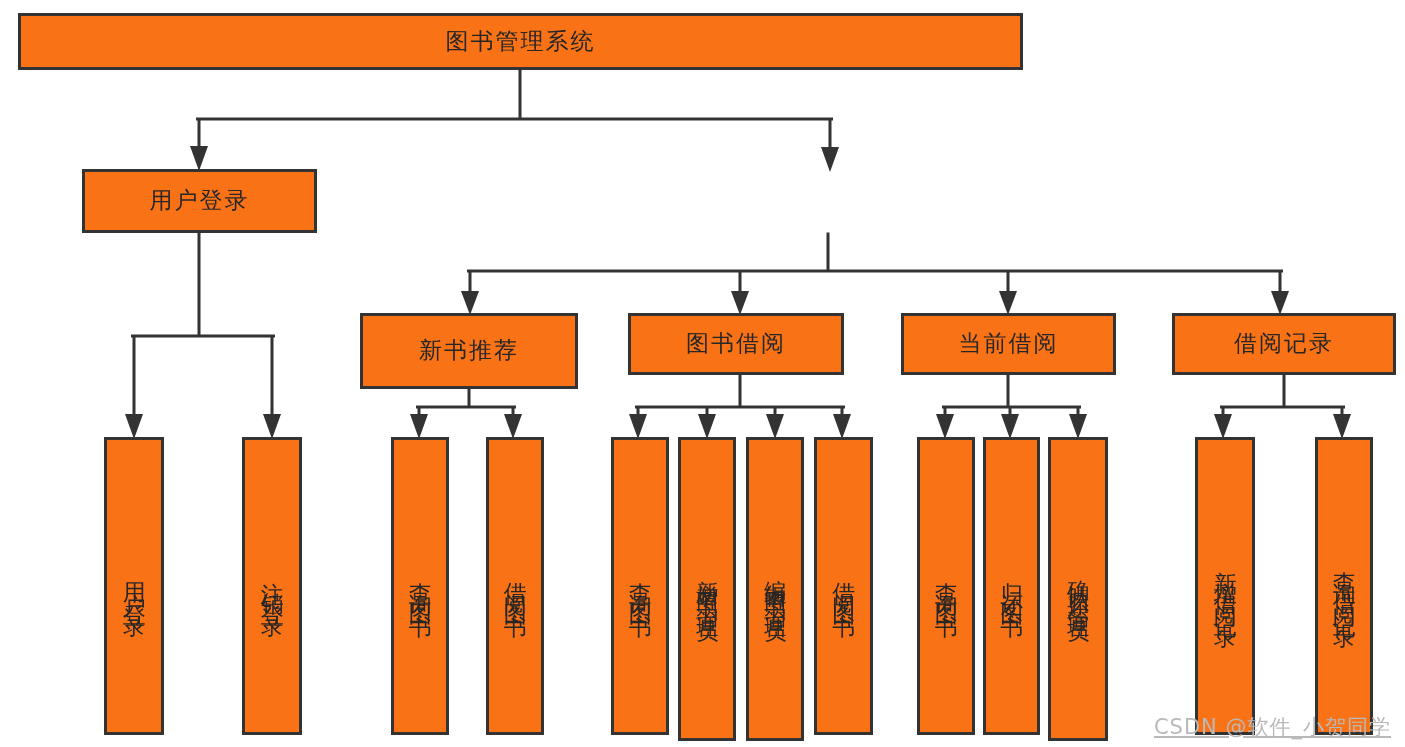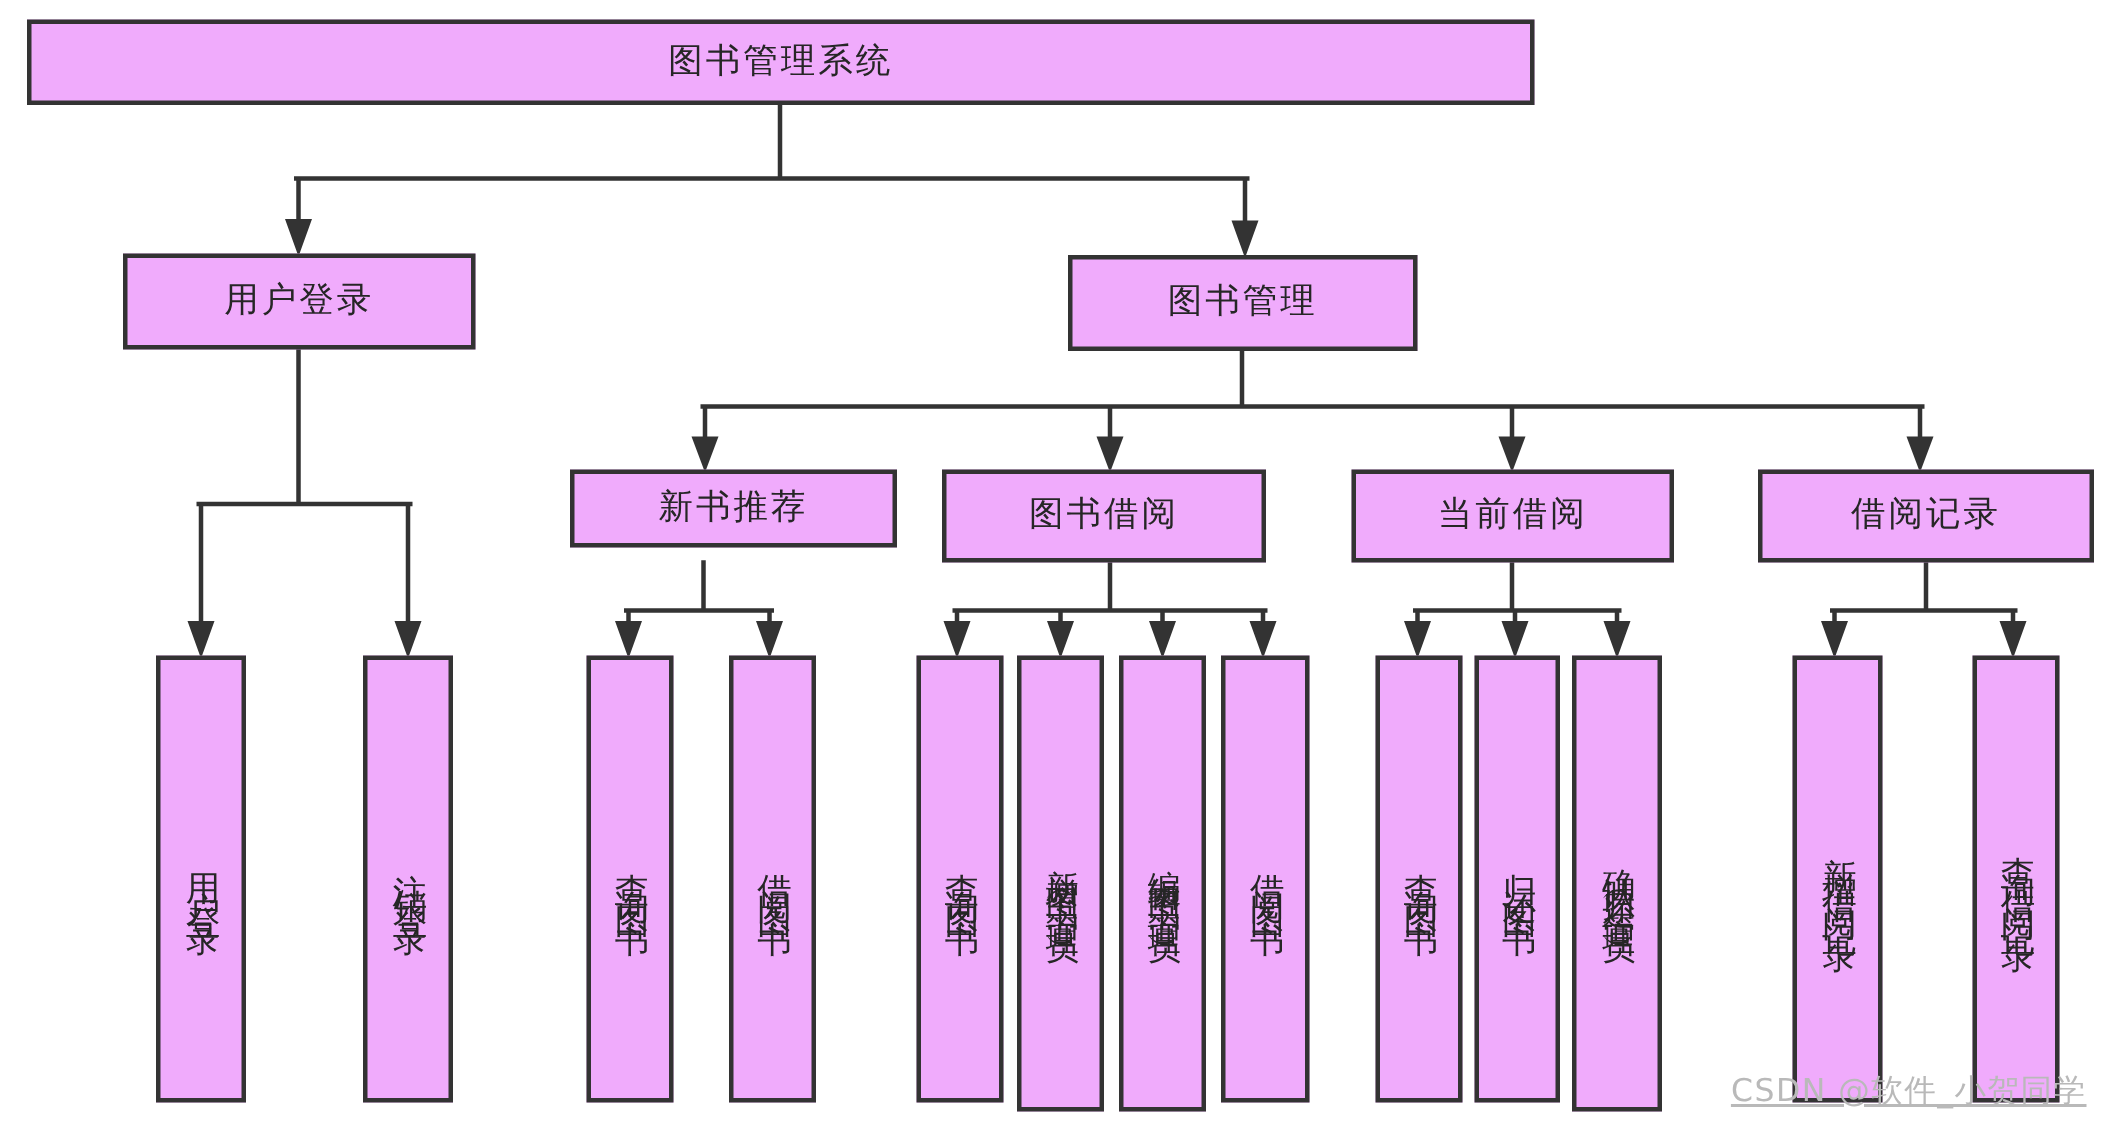--- a/index.html
+++ b/index.html
@@ -18,21 +18,21 @@
   .wires {
     position: absolute;
     left: 0;
     top: 0;
     pointer-events: none;
   }
   .box {
     position: absolute;
     box-sizing: border-box;
     border: 3px solid #333333;
-    background: #f0abfc;
+    background: #f97316;
     display: flex;
     align-items: center;
     justify-content: center;
   }
   .box span {
     color: #262626;
     font-size: 23px;
     letter-spacing: 2px;
     white-space: nowrap;
     line-height: 1.2;
@@ -108,25 +108,22 @@
              M1333 414 H1351 L1342 439 Z"></path>
   </svg>
 
   <div class="box h" style="left:18px;top:13px;width:1005px;height:57px">
     <span>图书管理系统</span>
   </div>
 
   <div class="box h" style="left:82px;top:169px;width:235px;height:64px">
     <span>用户登录</span>
   </div>
-  <div class="box h" style="left:712px;top:170px;width:233px;height:64px">
-    <span>图书管理</span>
-  </div>
 
-  <div class="box h" style="left:380px;top:313px;width:218px;height:52px">
+  <div class="box h" style="left:360px;top:313px;width:218px;height:76px">
     <span>新书推荐</span>
   </div>
   <div class="box h" style="left:628px;top:313px;width:216px;height:62px">
     <span>图书借阅</span>
   </div>
   <div class="box h" style="left:901px;top:313px;width:215px;height:62px">
     <span>当前借阅</span>
   </div>
   <div class="box h" style="left:1172px;top:313px;width:224px;height:62px">
     <span>借阅记录</span>

